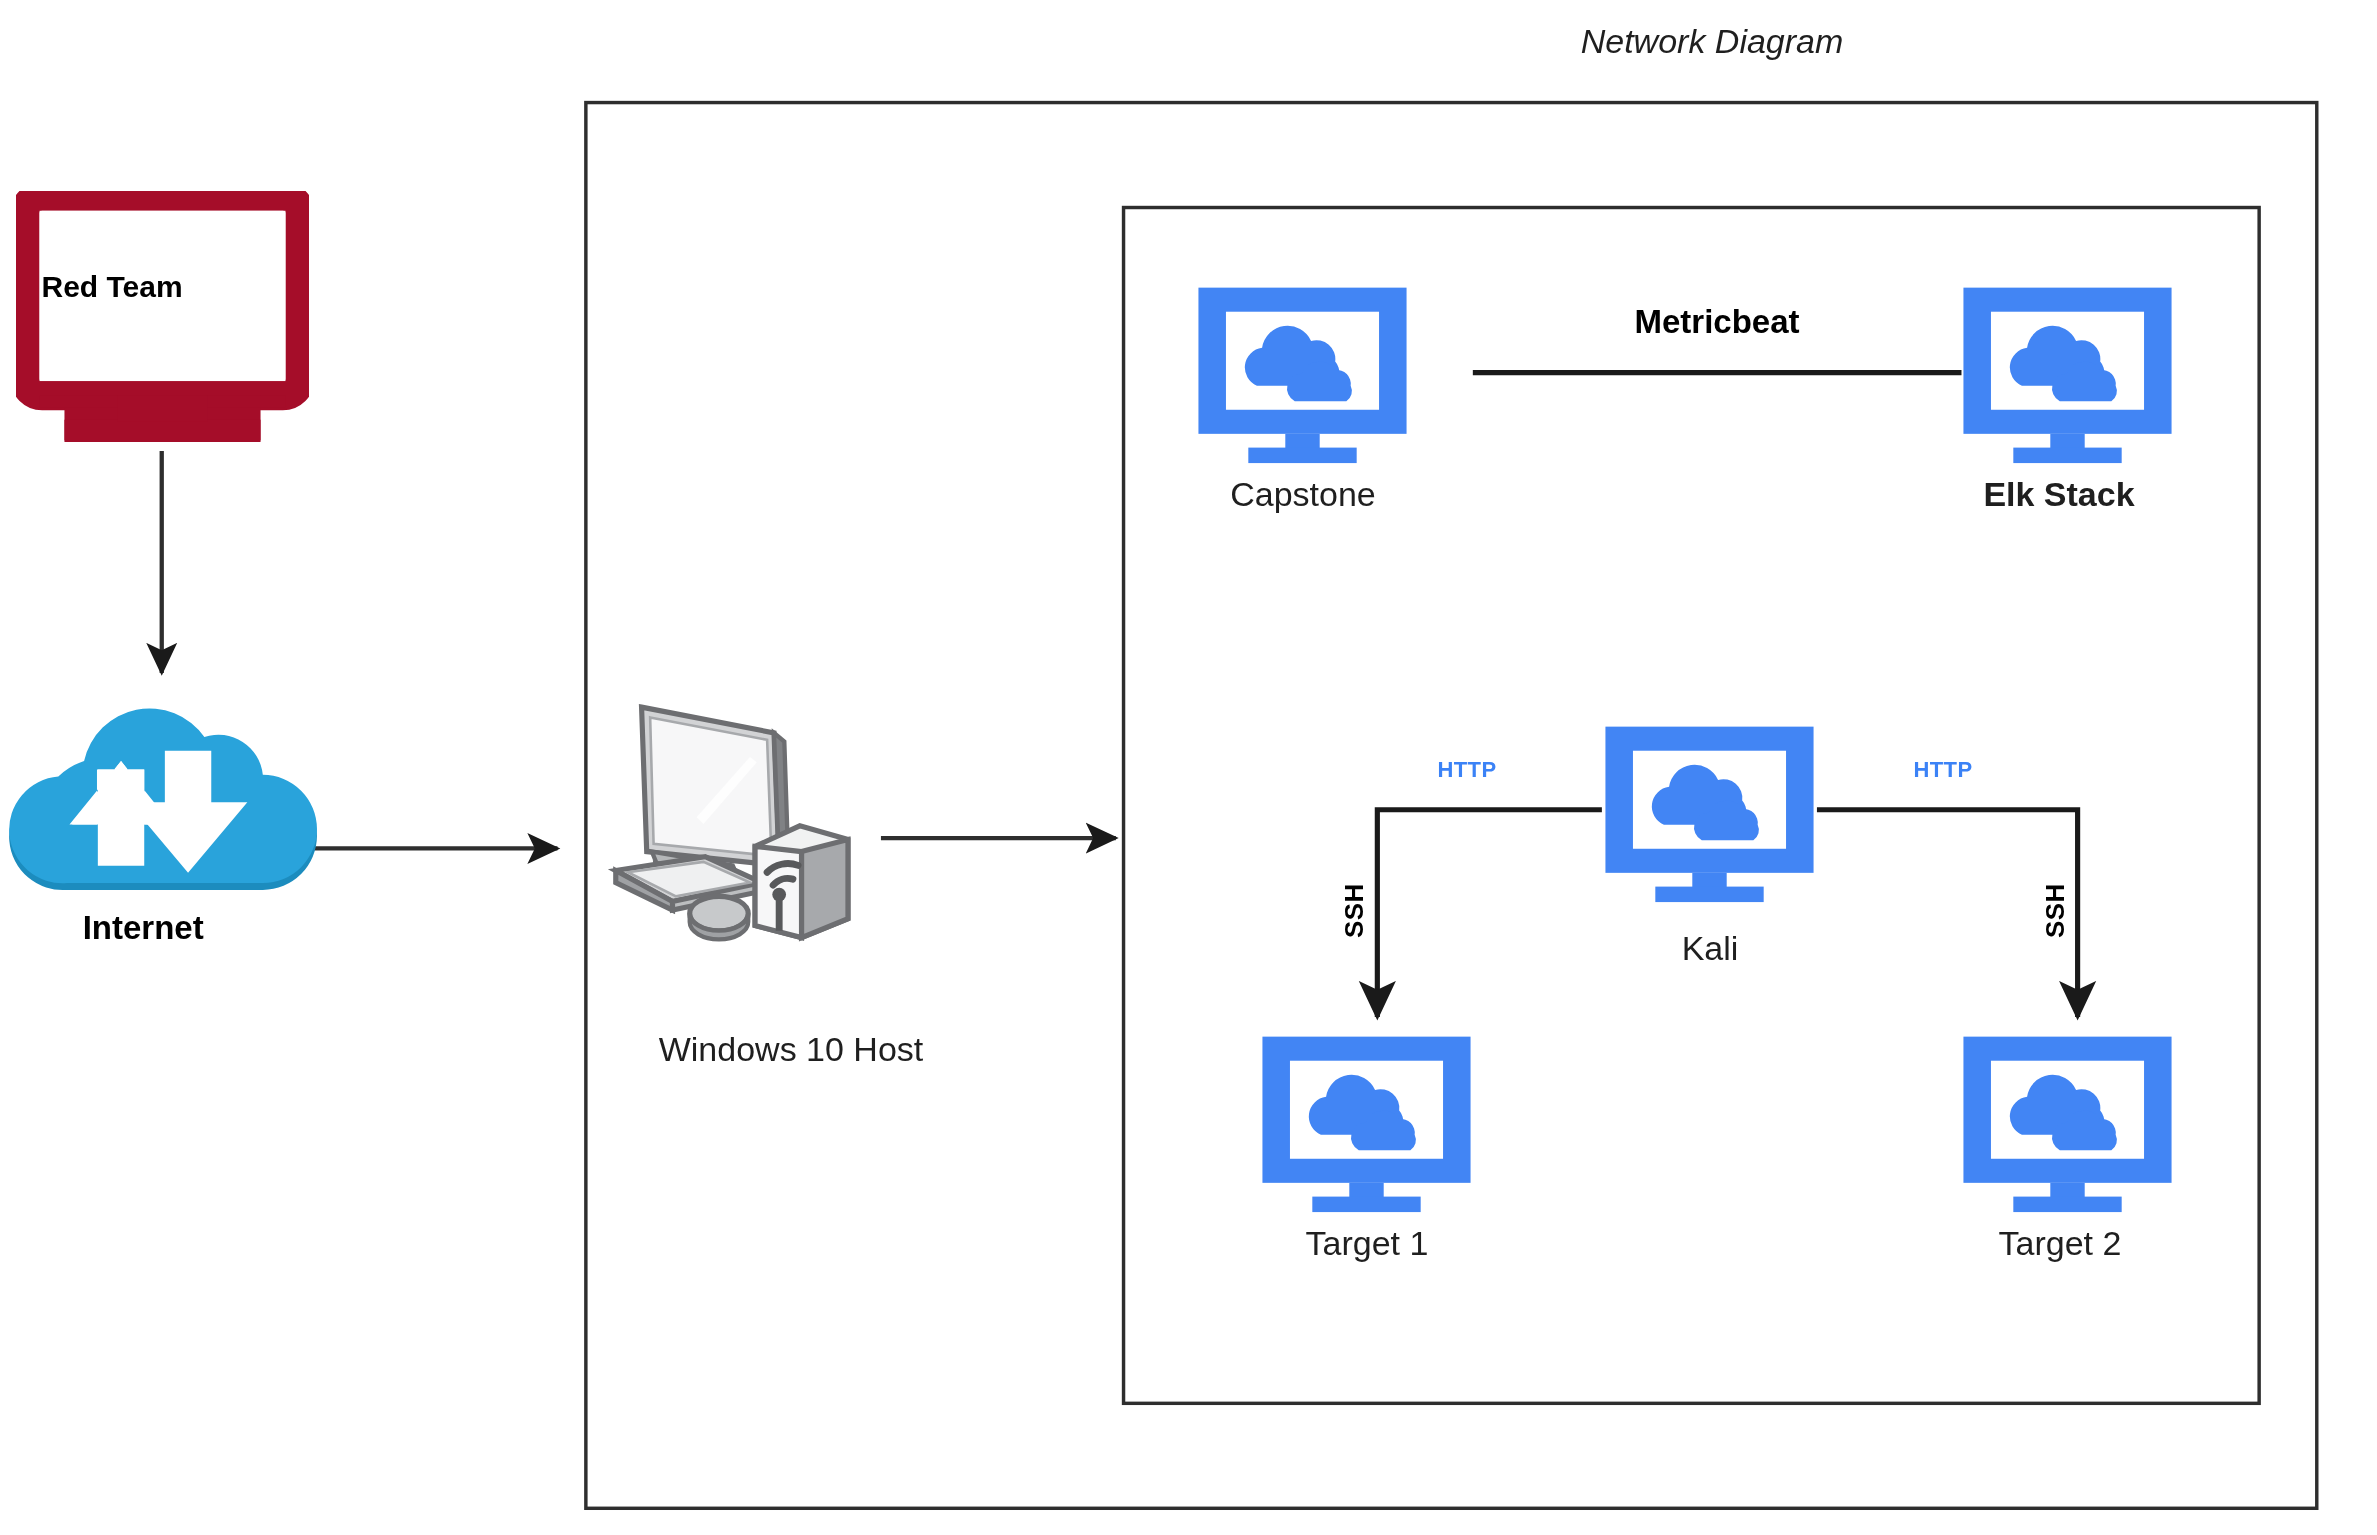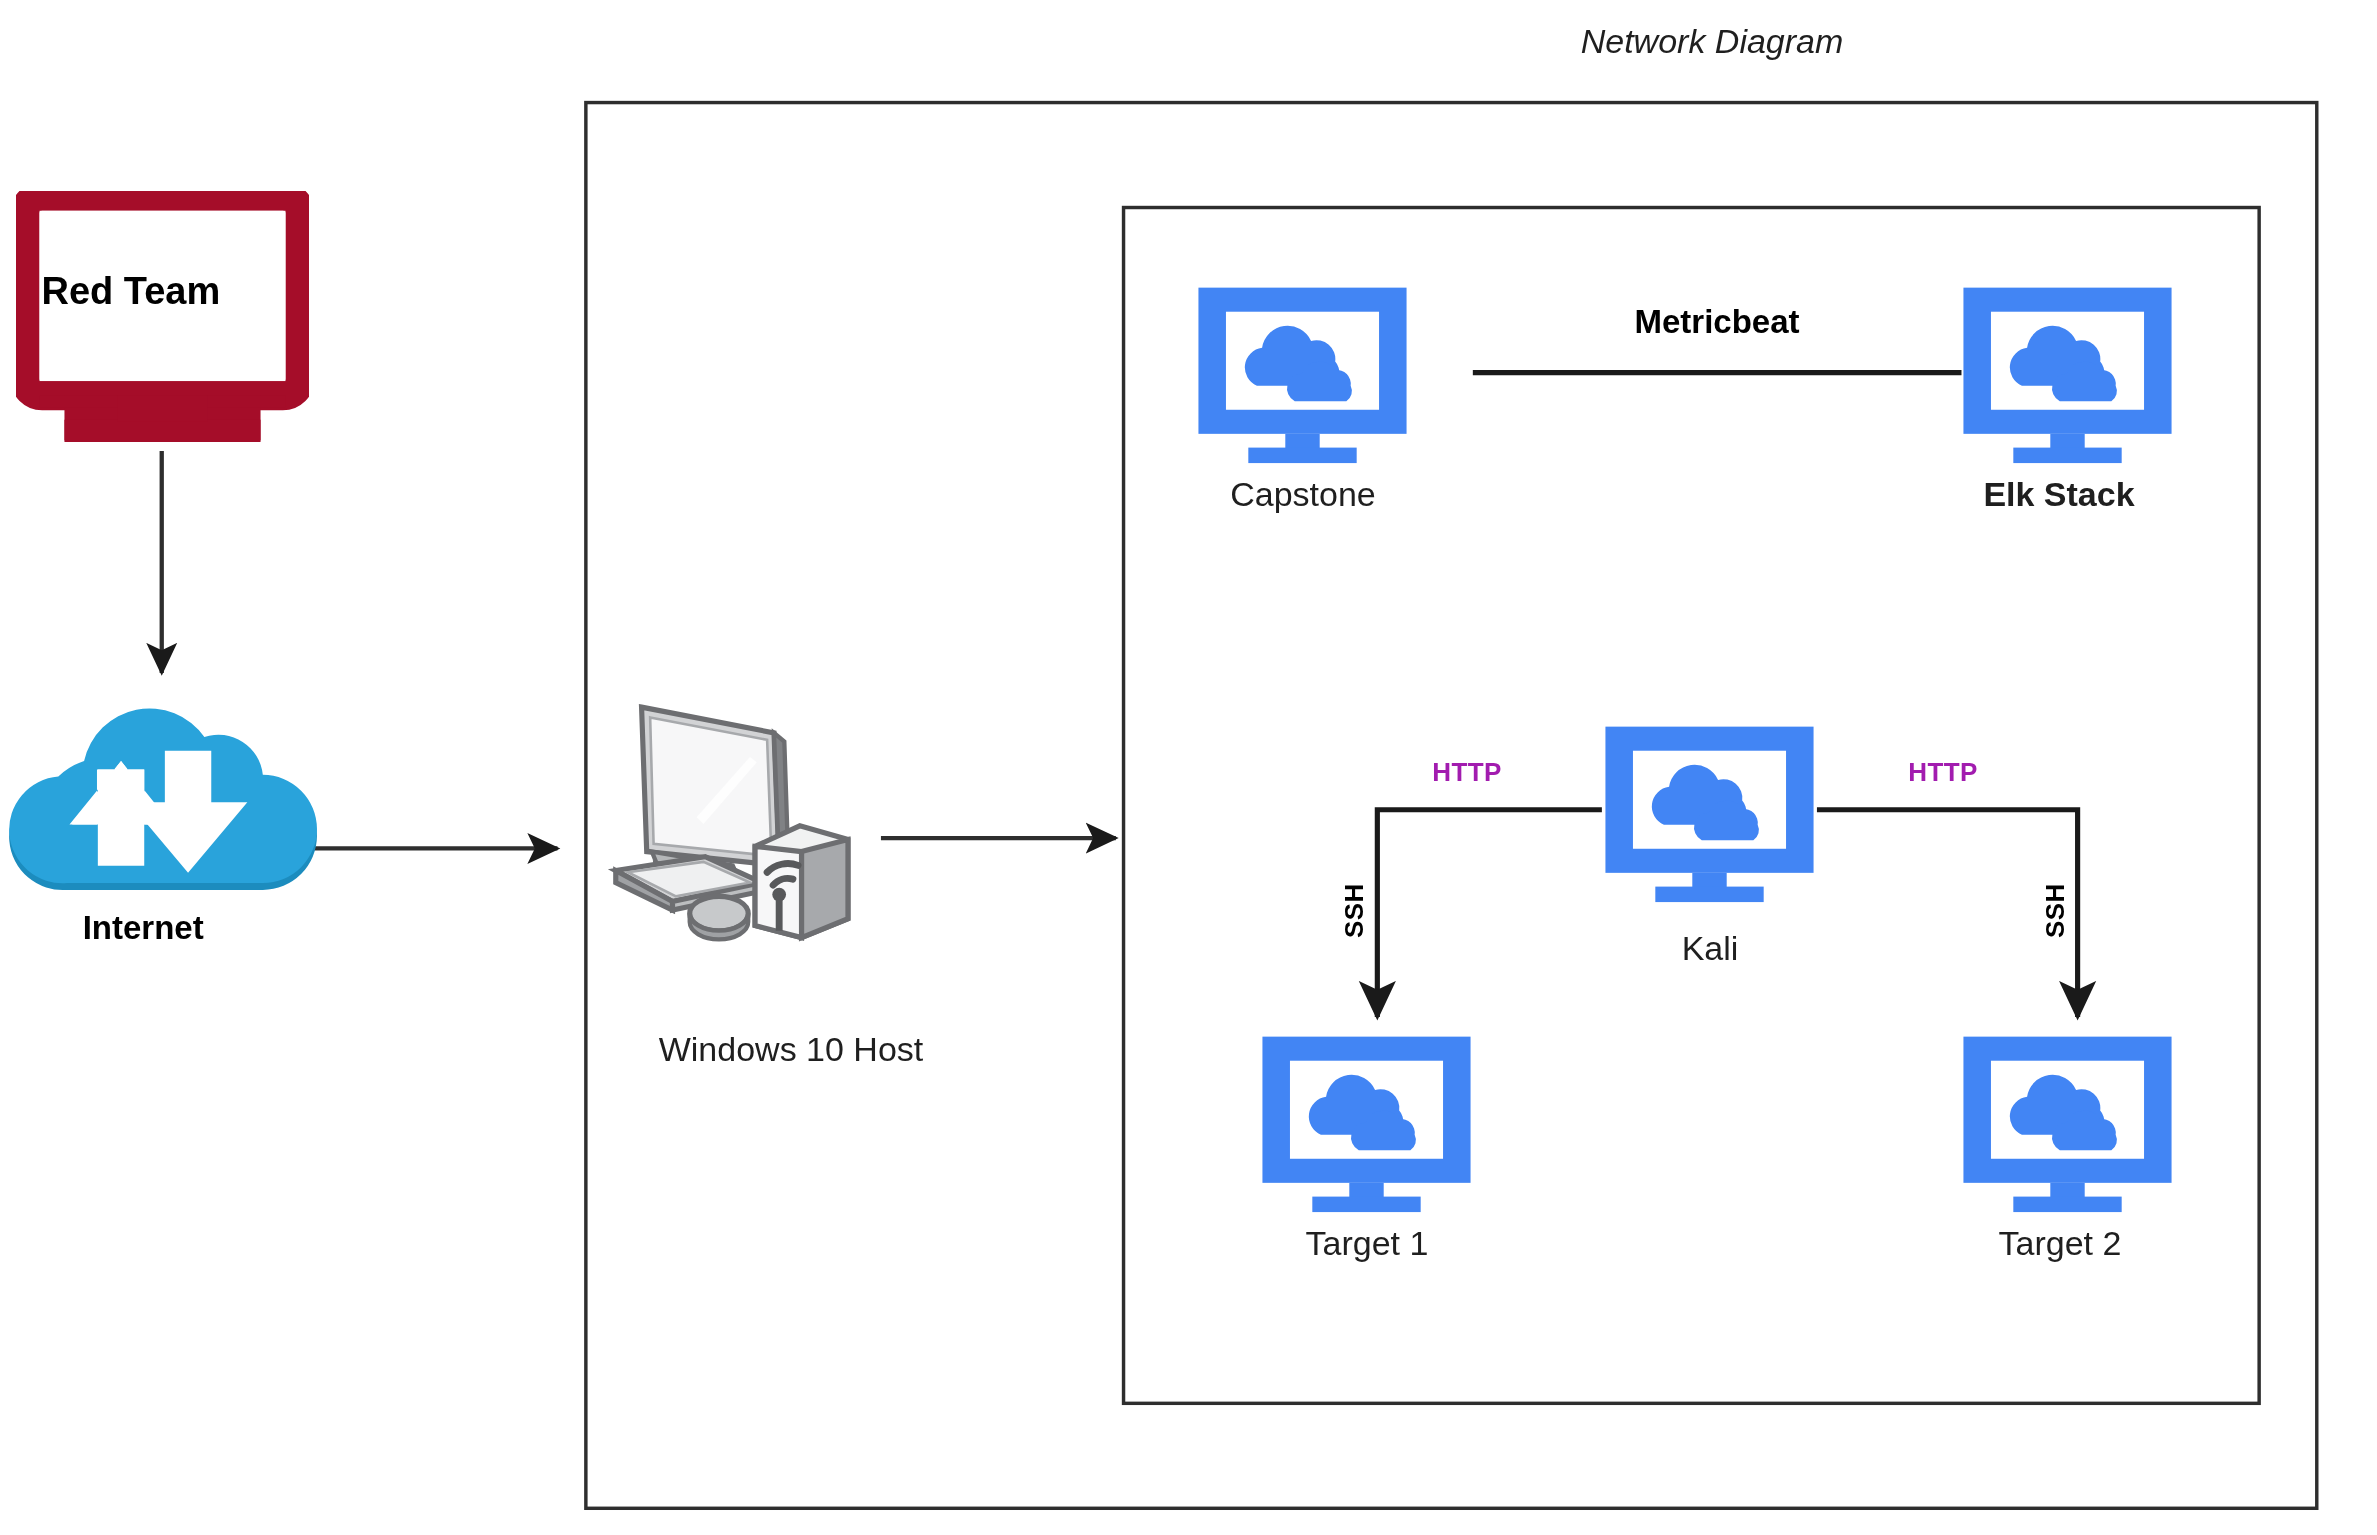--- a/index.html
+++ b/index.html
@@ -5,24 +5,24 @@
   html,body{margin:0;padding:0;background:#ffffff;}
   body{width:2377px;height:1536px;position:relative;overflow:hidden;
        font-family:"Liberation Sans","DejaVu Sans",sans-serif;color:#1a1a1a;}
   #stage{position:absolute;left:0;top:0;width:2377px;height:1536px;}
   svg.layer{position:absolute;left:0;top:0;width:2377px;height:1536px;overflow:visible;}
   .abs{position:absolute;}
   .lbl{position:absolute;white-space:nowrap;color:#1f1f1f;}
   .title{font-size:34px;font-weight:400;color:#1f1f1f;}
   .node-lbl{font-size:34px;font-weight:400;color:#1f1f1f;}
   .bold-lbl{font-size:33px;font-weight:700;color:#000000;}
-  .edge-lbl{font-size:26px;font-weight:700;color:#a21caf;letter-spacing:0.4px;}
+  .edge-lbl{font-size:22px;font-weight:700;color:#3b82f6;letter-spacing:0.4px;}
   .vert-lbl{font-size:26px;font-weight:700;color:#000000;letter-spacing:0.4px;
             transform-origin:0 0;transform:rotate(-90deg);}
-  .redteam-text{font-size:38px;font-weight:700;color:#000000;}
+  .redteam-text{font-size:30px;font-weight:700;color:#000000;}
   .ctr{transform:translateX(-50%);}
 </style>
 </head>
 <body>
 
 <div id="stage">
 
   <div class="lbl title ctr" style="left:1712px;top:22.4px;font-style:italic;">Network Diagram</div>
 
   <svg class="layer" viewBox="0 0 2763 1785" width="2377" height="1536">

